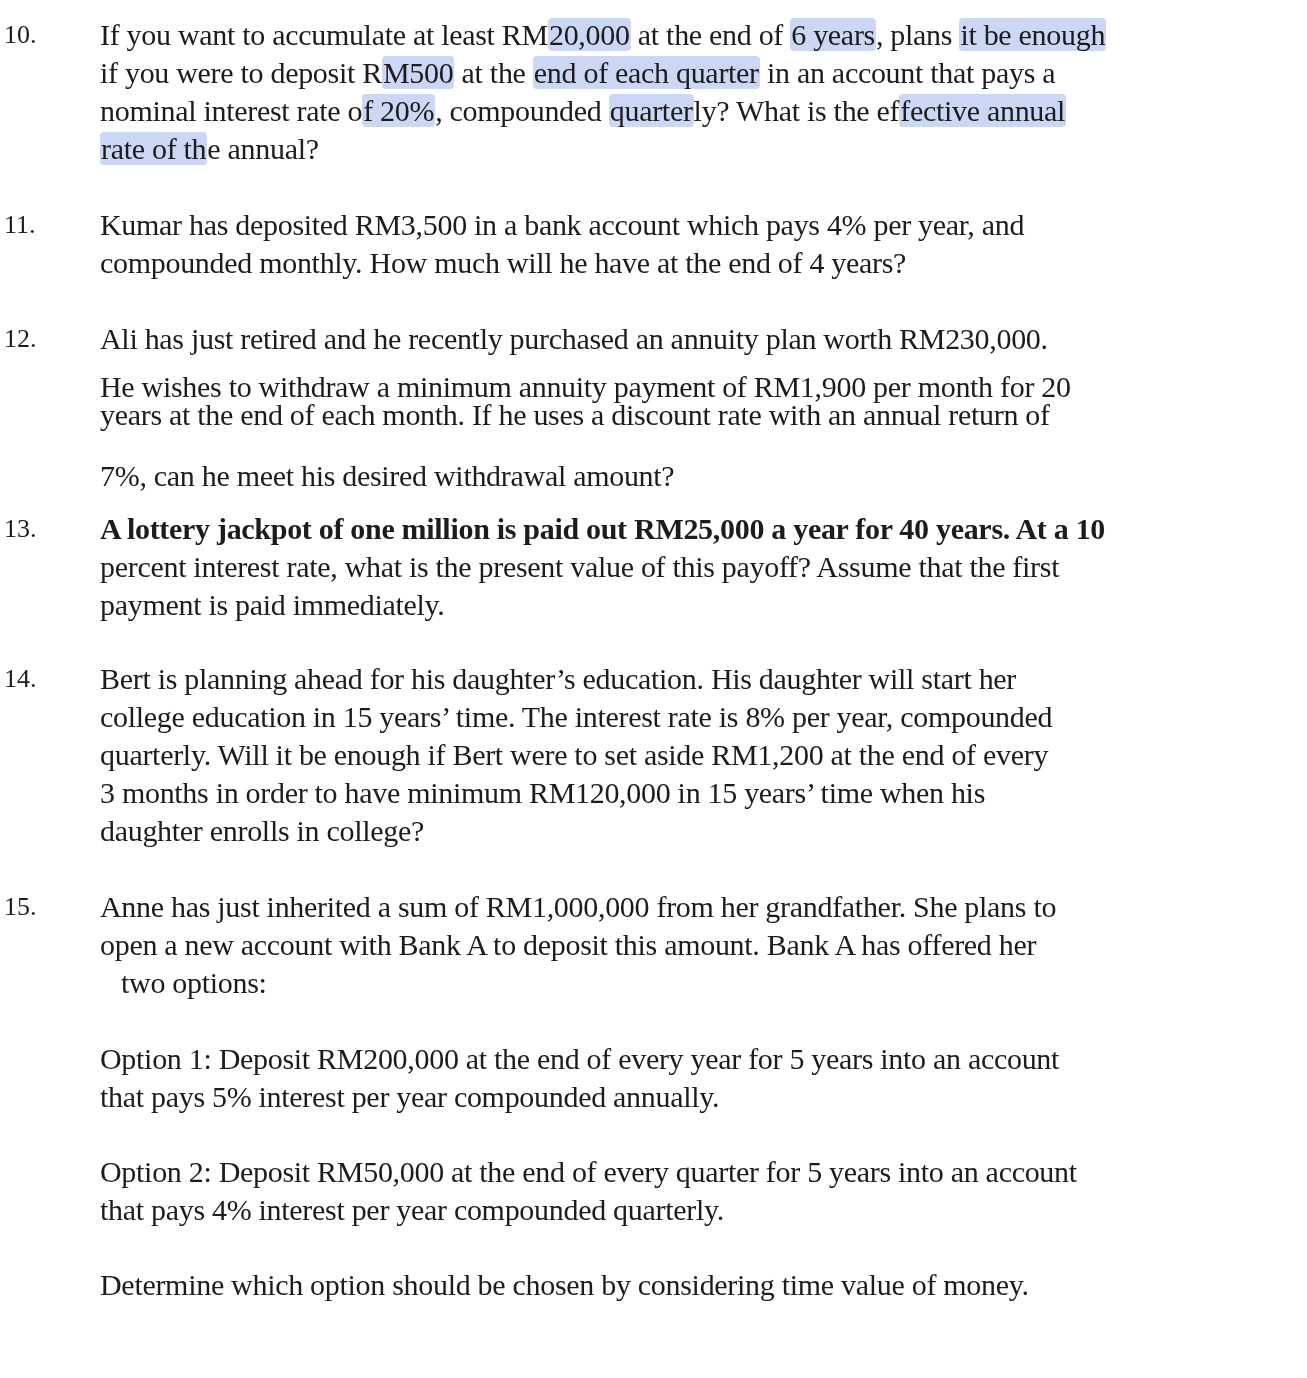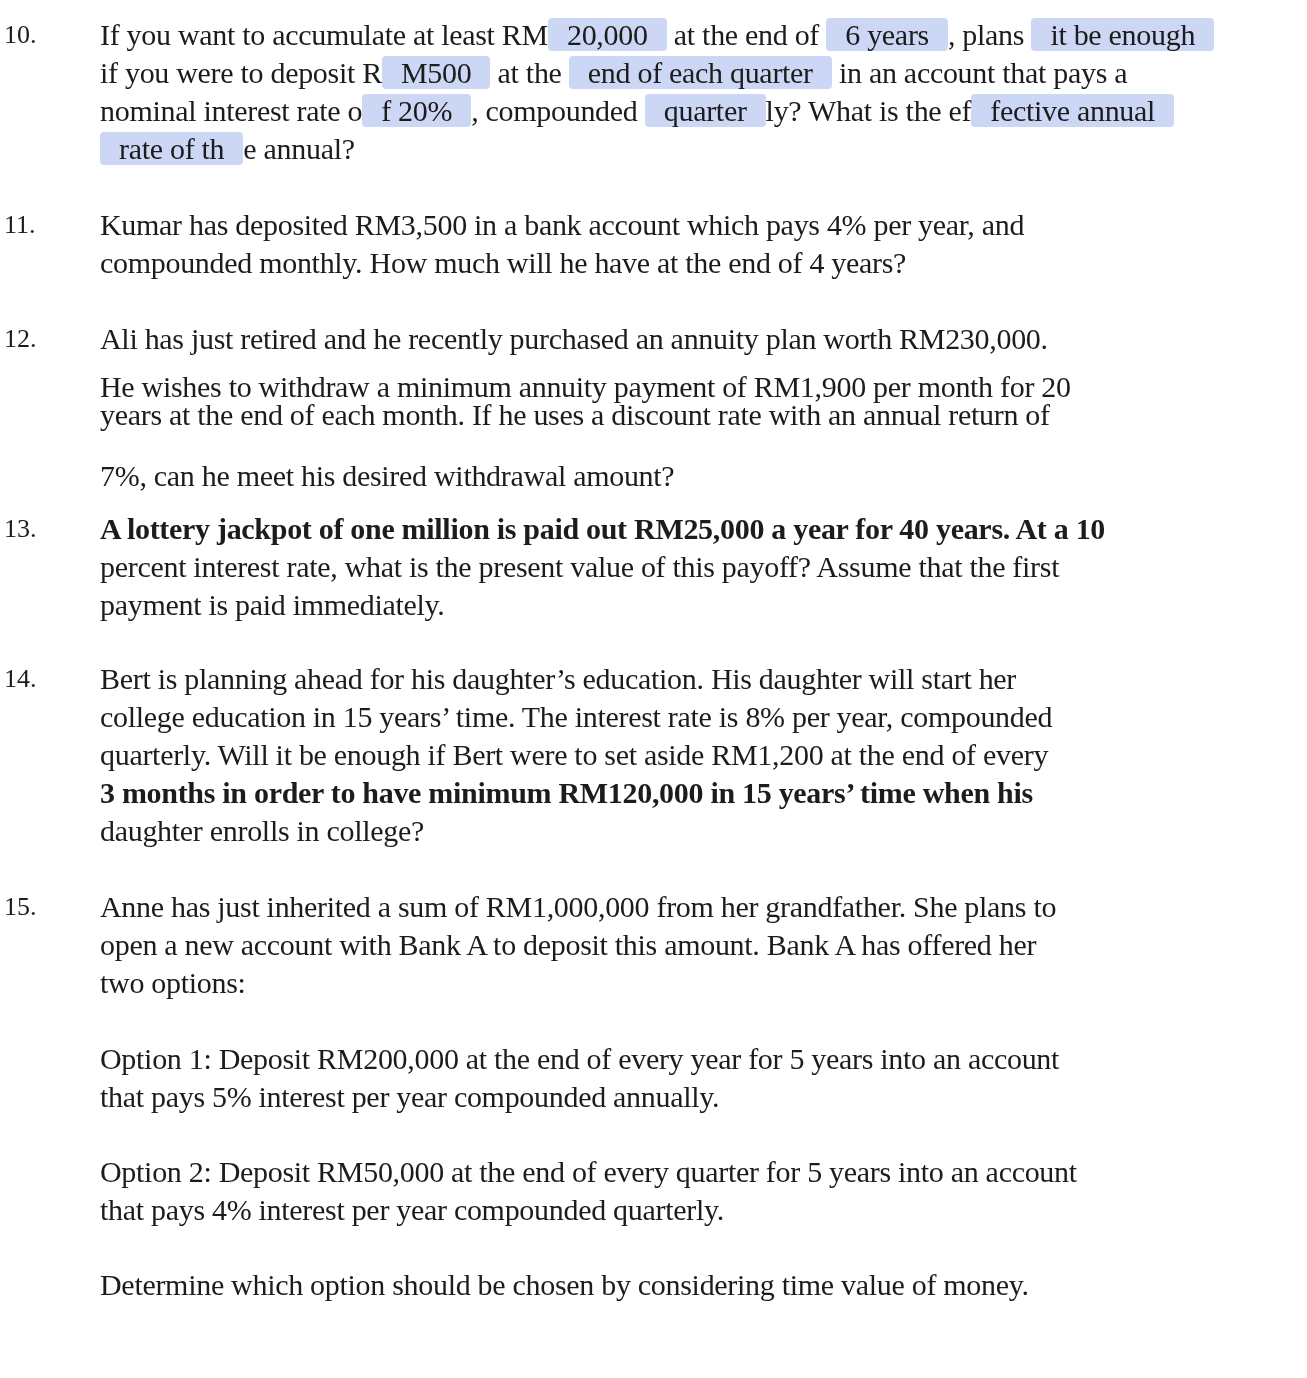--- a/index.html
+++ b/index.html
@@ -1,21 +1,21 @@
 <!DOCTYPE html>
 <html><head>
 <meta charset="utf-8">
 <style>
   html, body { margin: 0; padding: 0; background: #ffffff; }
   body { width: 1307px; height: 1378px; overflow: hidden; position: relative;
          font-family: "Liberation Serif", "DejaVu Serif", serif; color: #1c1c1c; }
   .q { position: absolute; left: 0; width: 1307px; }
   .num { position: absolute; left: 4px; font-size: 26px; line-height: 38px; }
   .line { position: absolute; left: 100px; font-size: 30px; line-height: 38px; white-space: nowrap; letter-spacing: -0.3px; }
-  .hl { background: rgba(120,150,230,0.38); border-radius: 4px; padding: 0 19px; }
+  .hl { background: rgba(120,150,230,0.38); border-radius: 4px; padding: 0 1px; }
 </style>
 </head>
 <body>
 
 <div id="doc">
     <div class="q" style="top: 0px;">
       <div class="num" style="top: 16px;">10.</div>
       <div class="line" style="top: 16px;"><span>If you want to accumulate at least RM</span><span class="hl">20,000</span><span> at the end of </span><span class="hl">6 years</span><span>, plans </span><span class="hl">it be enough</span></div>
       <div class="line" style="top: 54px;"><span>if you were to deposit R</span><span class="hl">M500</span><span> at the </span><span class="hl">end of each quarter</span><span> in an account that pays a</span></div>
       <div class="line" style="top: 92px;"><span>nominal interest rate o</span><span class="hl">f 20%</span><span>, compounded </span><span class="hl">quarter</span><span>ly? What is the ef</span><span class="hl">fective annual</span></div>
@@ -37,27 +37,27 @@
       <div class="num" style="top: 510px;">13.</div>
       <div class="line" style="top: 510px; font-weight: bold;"><span>A lottery jackpot of one million is paid out RM25,000 a year for 40 years. At a 10</span></div>
       <div class="line" style="top: 548px;"><span>percent interest rate, what is the present value of this payoff? Assume that the first</span></div>
       <div class="line" style="top: 586px;"><span>payment is paid immediately.</span></div>
     </div>
     <div class="q" style="top: 0px;">
       <div class="num" style="top: 660px;">14.</div>
       <div class="line" style="top: 660px;"><span>Bert is planning ahead for his daughter’s education. His daughter will start her</span></div>
       <div class="line" style="top: 698px;"><span>college education in 15 years’ time. The interest rate is 8% per year, compounded</span></div>
       <div class="line" style="top: 736px;"><span>quarterly. Will it be enough if Bert were to set aside RM1,200 at the end of every</span></div>
-      <div class="line" style="top: 774px; font-weight: bold;"><span>3 months in order to have minimum RM120,000 in 15 years’ time when his</span></div>
+      <div class="line" style="top: 774px;"><span>3 months in order to have minimum RM120,000 in 15 years’ time when his</span></div>
       <div class="line" style="top: 812px;"><span>daughter enrolls in college?</span></div>
     </div>
     <div class="q" style="top: 0px;">
       <div class="num" style="top: 888px;">15.</div>
       <div class="line" style="top: 888px;"><span>Anne has just inherited a sum of RM1,000,000 from her grandfather. She plans to</span></div>
       <div class="line" style="top: 926px;"><span>open a new account with Bank A to deposit this amount. Bank A has offered her</span></div>
-      <div class="line" style="top: 964px;"><span>two options:</span></div>
+      <div class="line" style="top: 964px; margin-left: 21px;"><span>two options:</span></div>
       <div class="line" style="top: 1040px;"><span>Option 1: Deposit RM200,000 at the end of every year for 5 years into an account</span></div>
       <div class="line" style="top: 1078px;"><span>that pays 5% interest per year compounded annually.</span></div>
       <div class="line" style="top: 1153px;"><span>Option 2: Deposit RM50,000 at the end of every quarter for 5 years into an account</span></div>
       <div class="line" style="top: 1191px;"><span>that pays 4% interest per year compounded quarterly.</span></div>
       <div class="line" style="top: 1266px;"><span>Determine which option should be chosen by considering time value of money.</span></div>
     </div>
   </div>
 
 </body></html>

